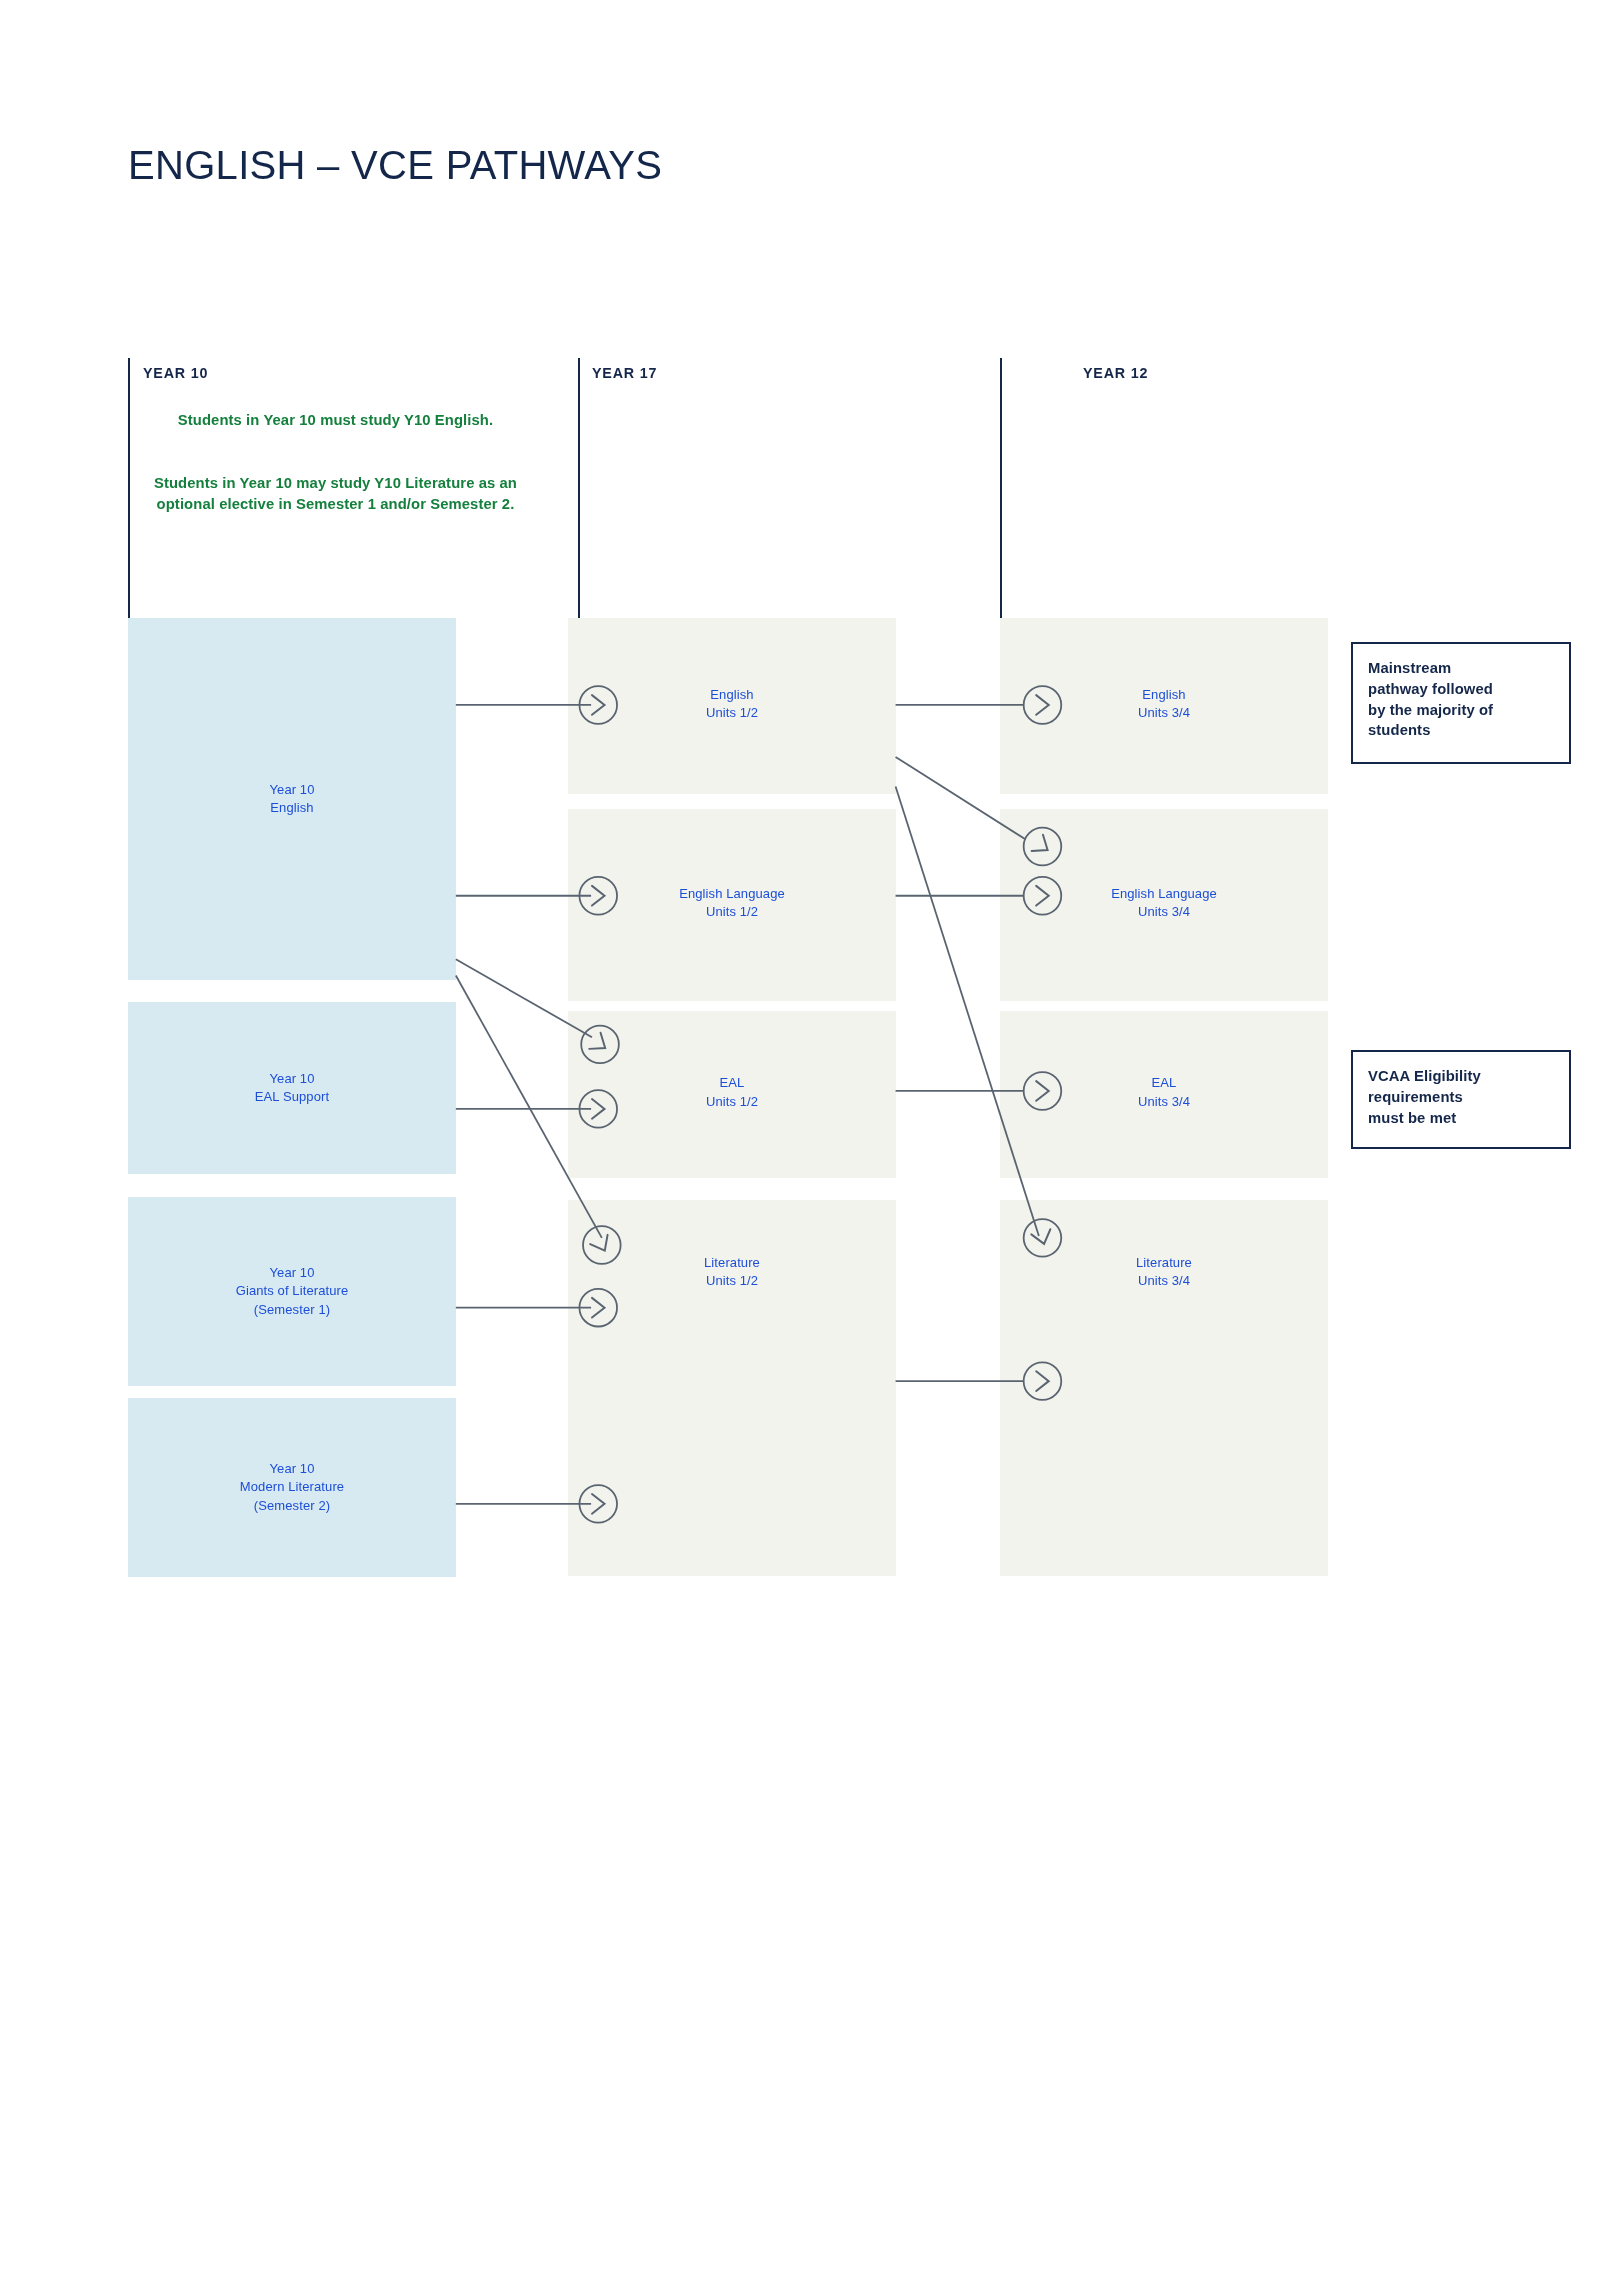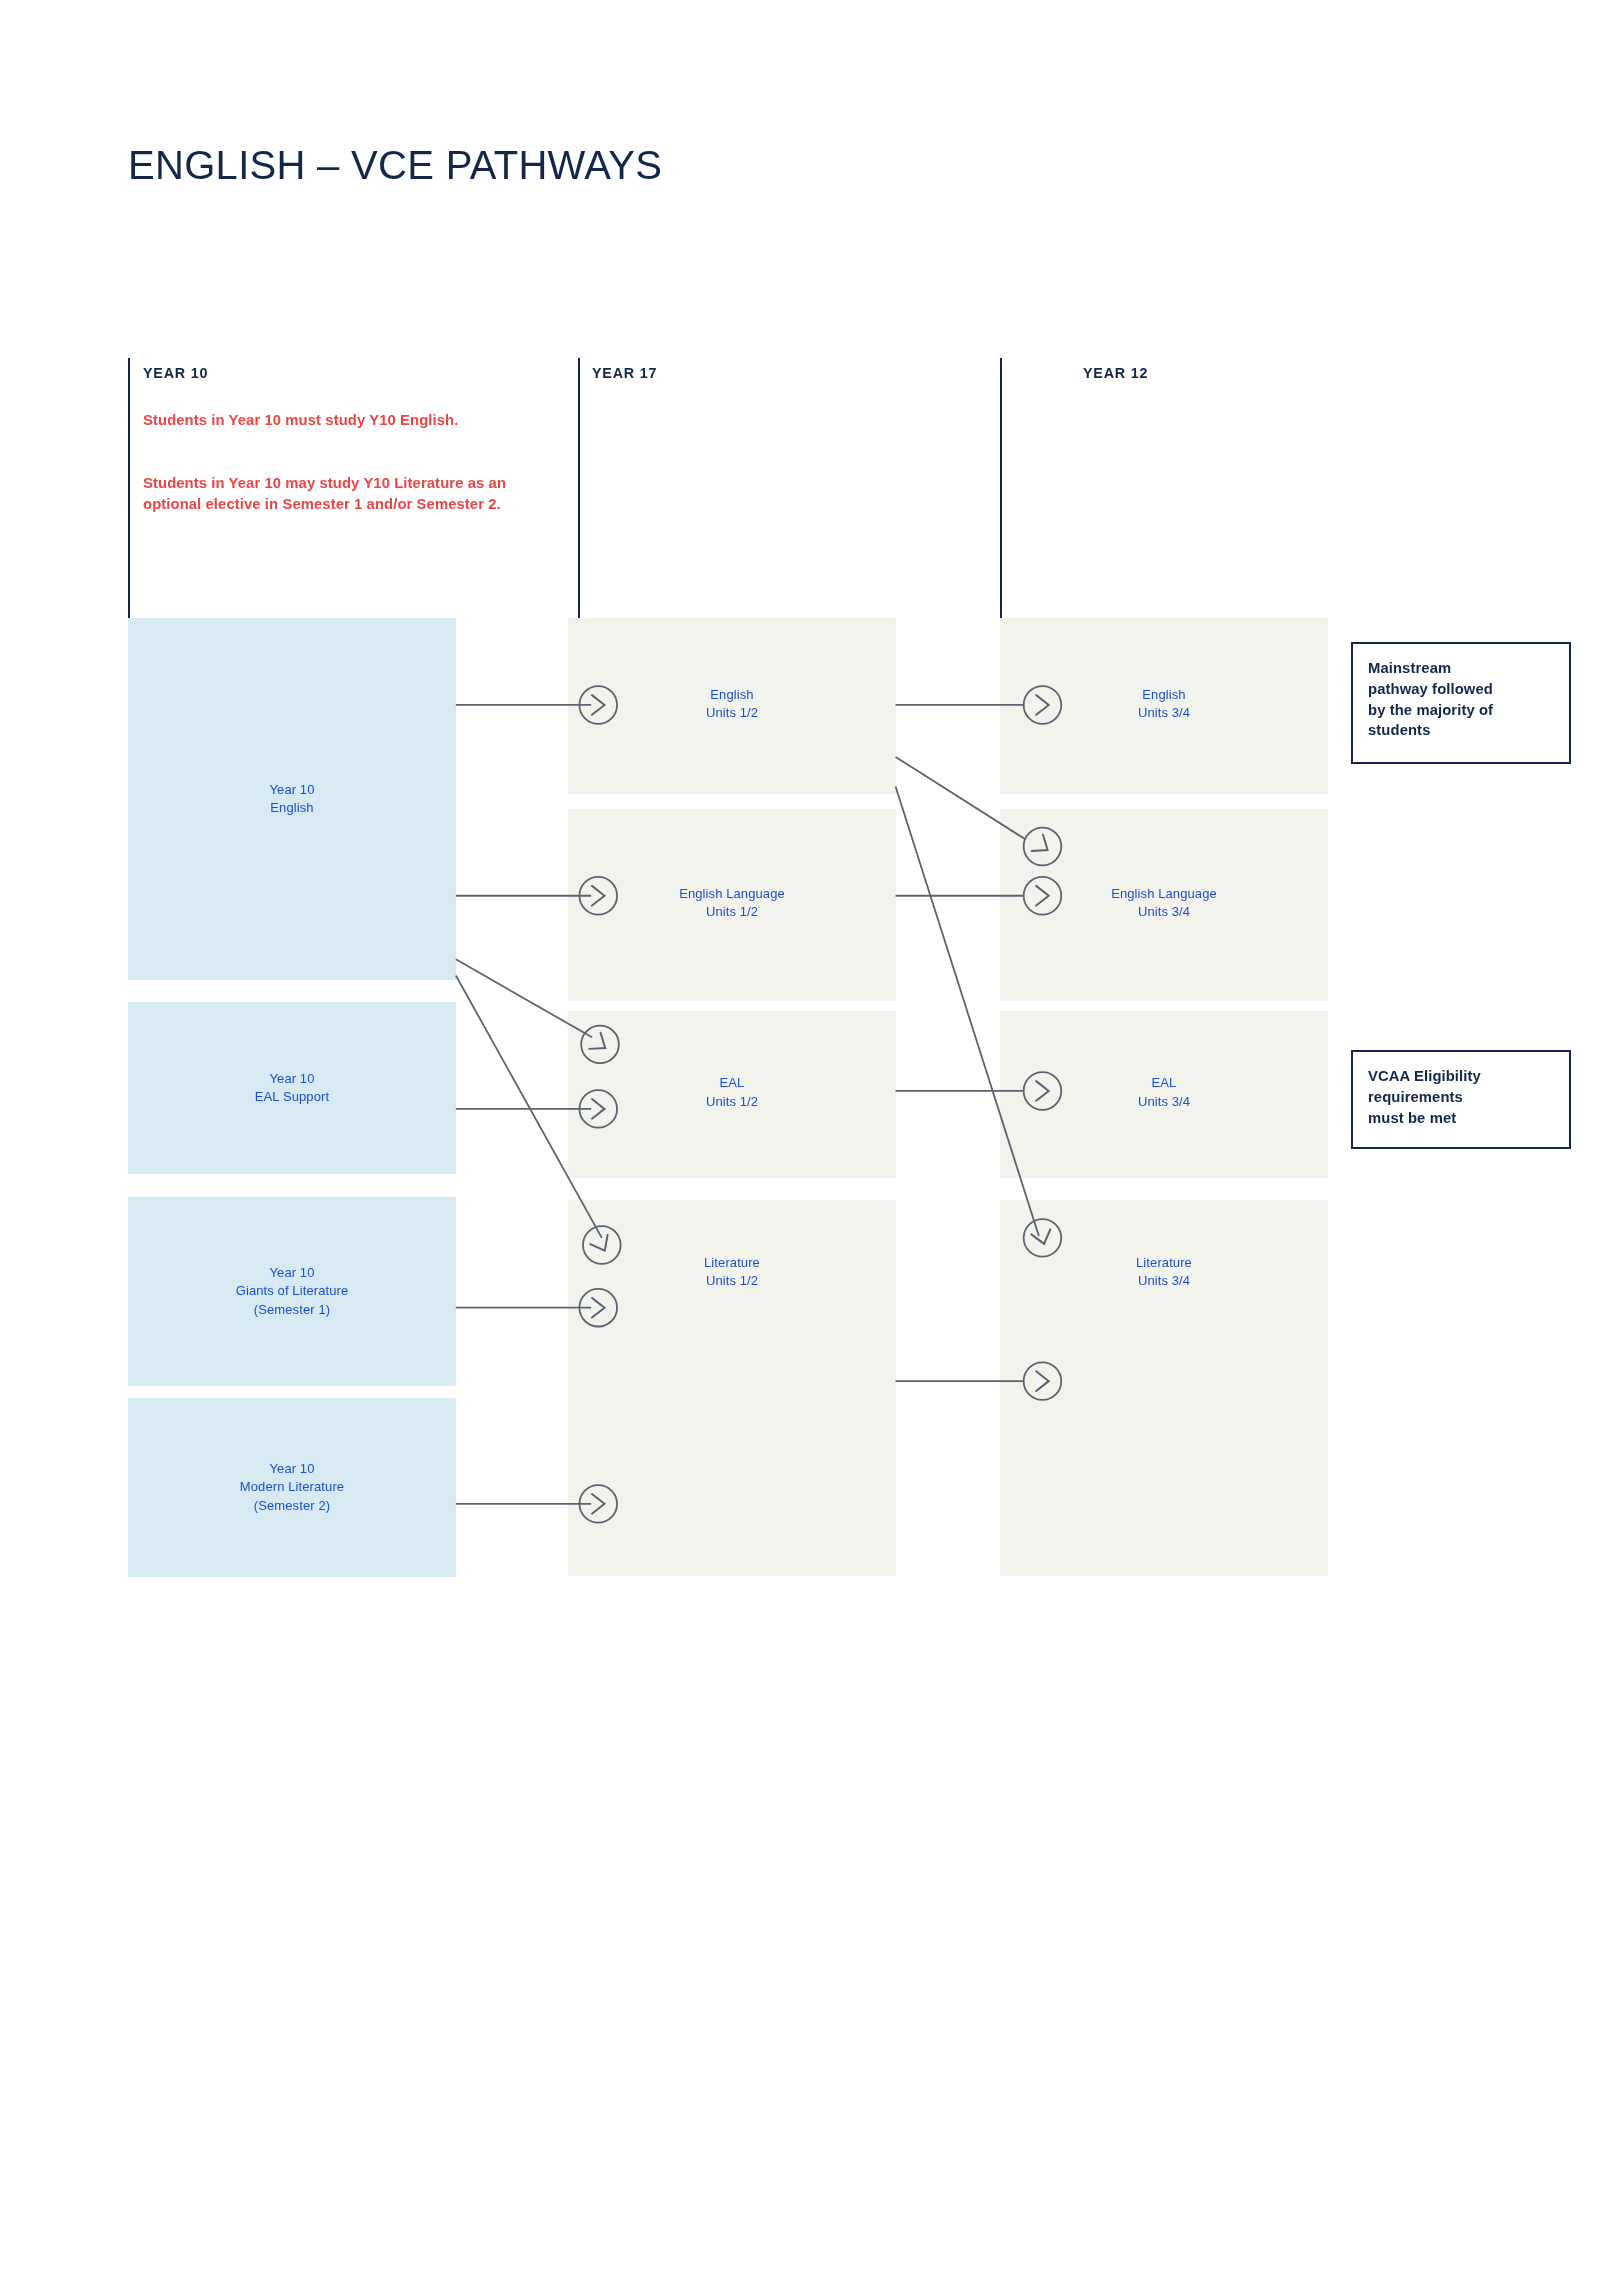--- a/index.html
+++ b/index.html
@@ -51,22 +51,23 @@
     white-space: nowrap;
   }
 
   
   .intro-p {
     position: absolute;
     font-size: 14.8px;
     font-weight: 700;
     line-height: 1.42;
     letter-spacing: 0.1px;
-    color: #ef4444;
+    color: #15803d;
     width: 385px;
+    text-align: center;
   }
 
   
   .box {
     position: absolute;
     display: flex;
     align-items: center;
     justify-content: center;
     text-align: center;
     box-sizing: border-box;

